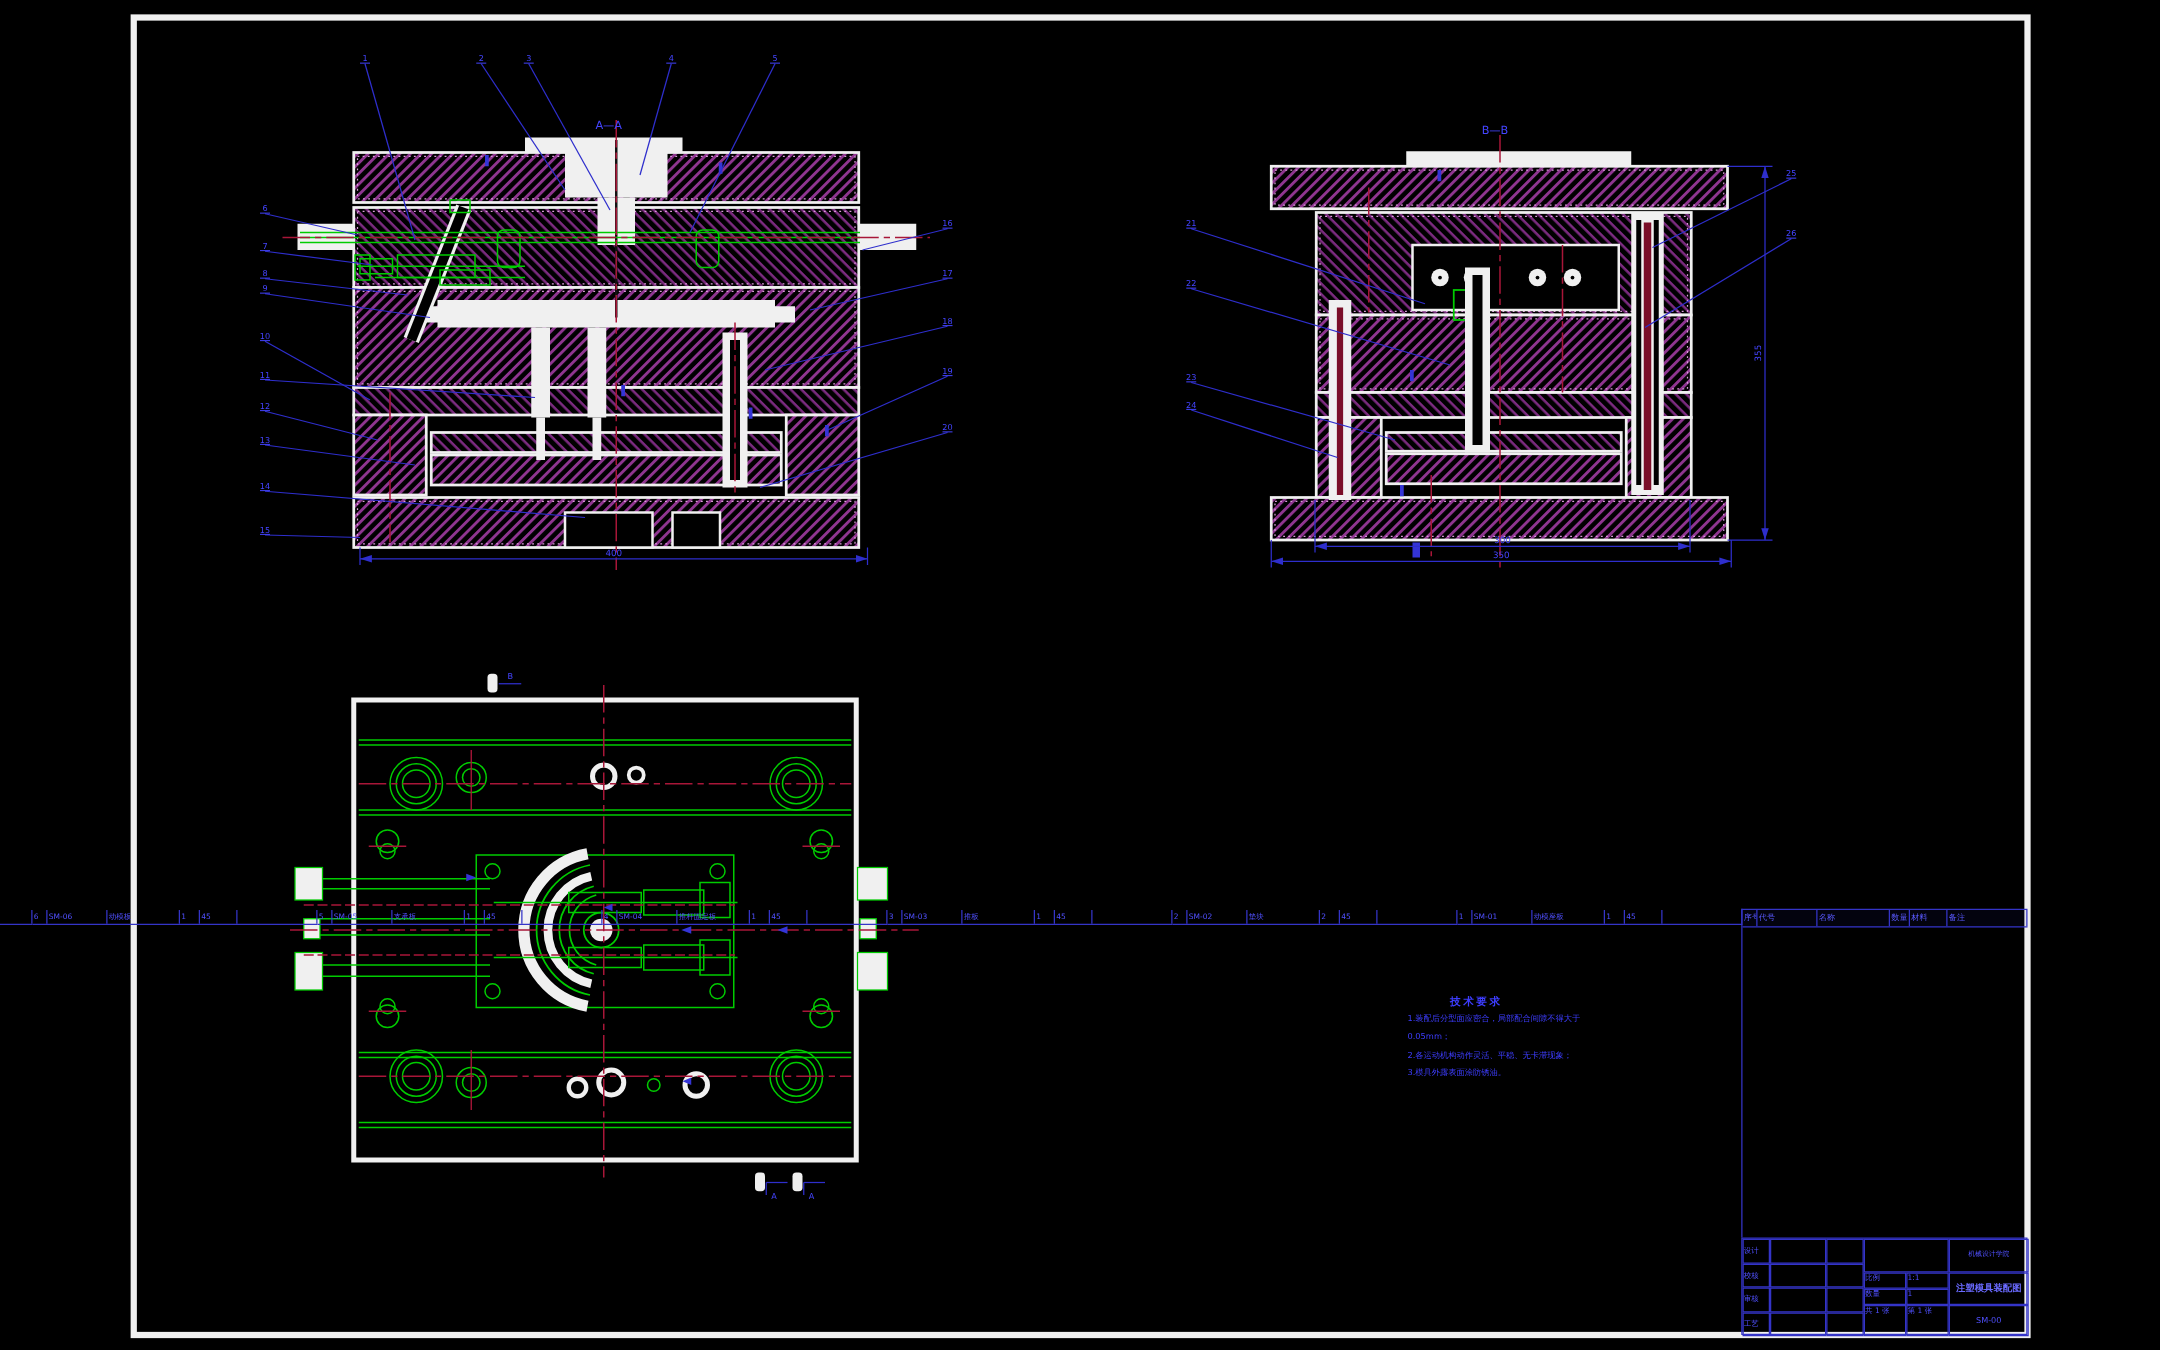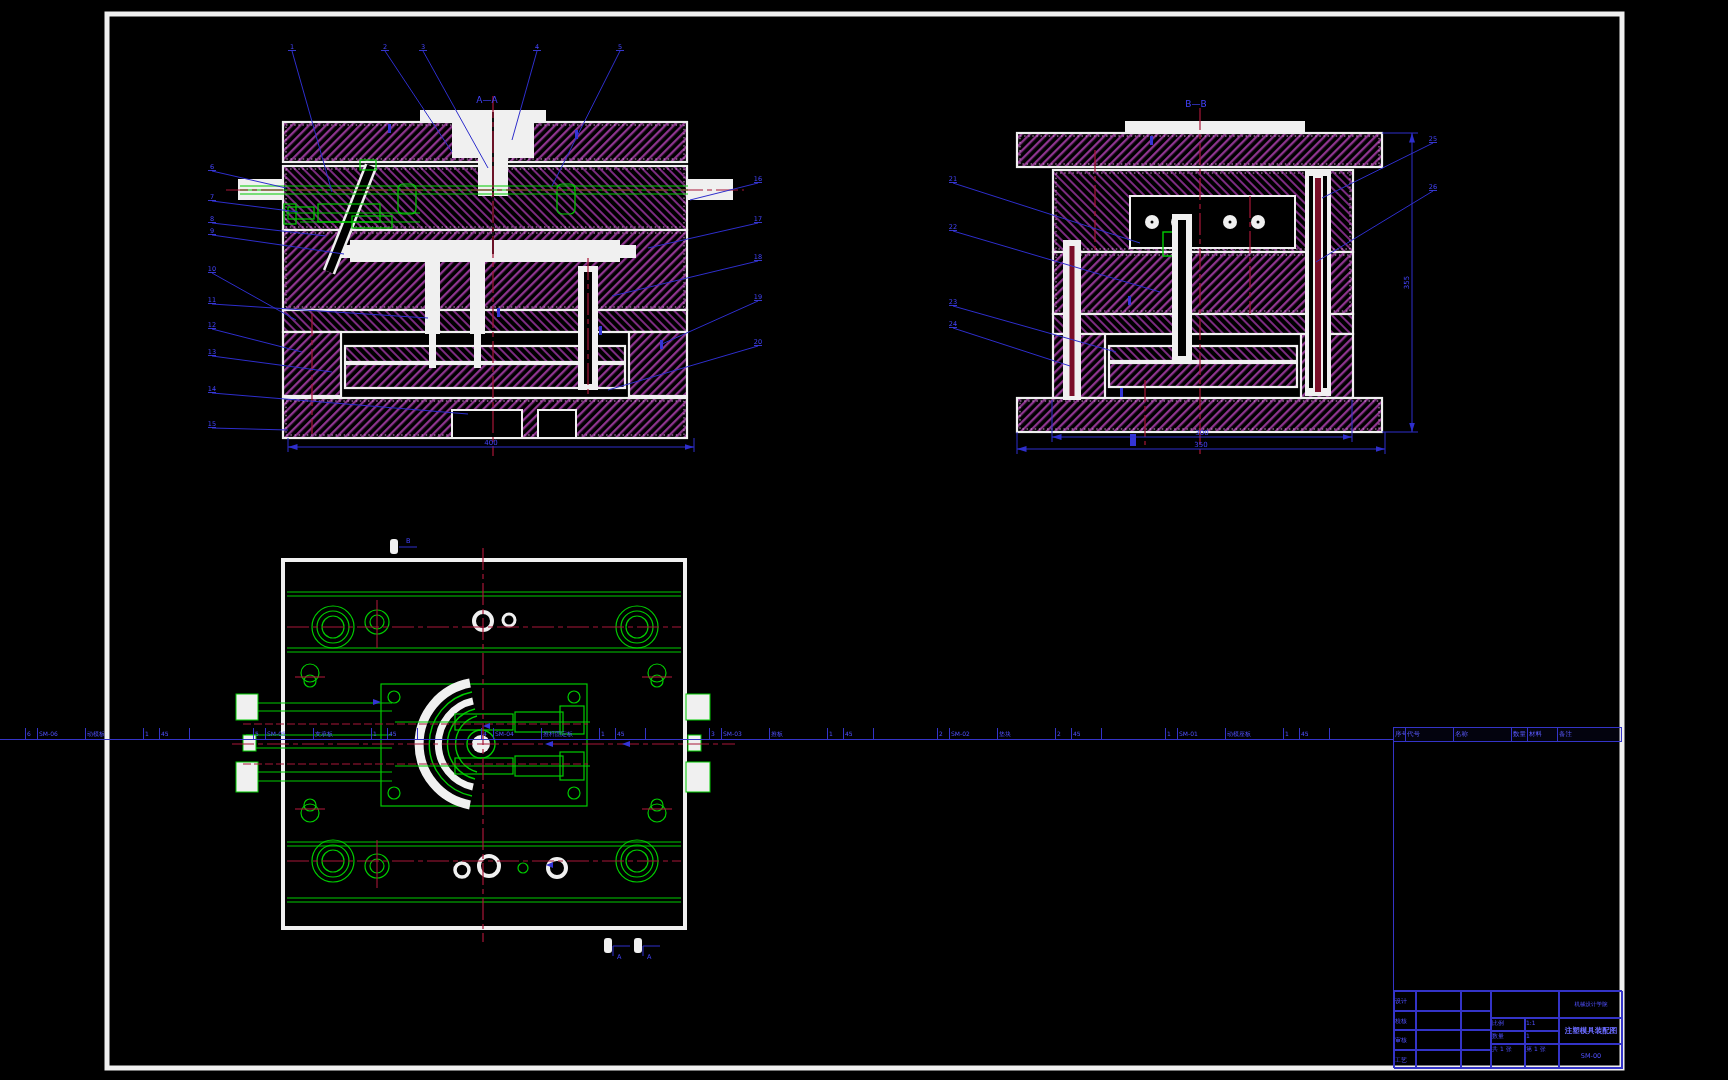--- a/index.html
+++ b/index.html
@@ -405,20 +405,29 @@
         <line x1="1052" y1="437" x2="1352" y2="437" stroke="#2e2ecc" stroke-width="1" marker-start="url(#da)" marker-end="url(#da)"></line>
         <text x="1202" y="434.5" font-size="7" fill="#4444ff" text-anchor="middle">300</text>
         <line x1="1017" y1="449" x2="1385" y2="449" stroke="#2e2ecc" stroke-width="1" marker-start="url(#da)" marker-end="url(#da)"></line>
         <text x="1201" y="446.5" font-size="7" fill="#4444ff" text-anchor="middle">350</text>
         <line x1="1412" y1="133" x2="1412" y2="432" stroke="#2e2ecc" stroke-width="1" marker-start="url(#da)" marker-end="url(#da)"></line>
         <text x="1409" y="282.5" font-size="7" fill="#4444ff" text-anchor="middle" transform="rotate(-90 1409 282.5)">355</text>
       </g>
 </svg>
 
 
+<div id="notes">
+  <div class="nt">技术要求</div>
+  <div id="notes-lines">
+        <div class="nl">1.装配后分型面应密合，局部配合间隙不得大于</div>
+        <div class="nl">0.05mm；</div>
+        <div class="nl">2.各运动机构动作灵活、平稳、无卡滞现象；</div>
+        <div class="nl">3.模具外露表面涂防锈油。</div>
+      </div>
+</div>
 
 
 <div id="bom">
       <div class="bom-row">
         <div class="bom-cell" style="width: 12px;">21</div>
         <div class="bom-cell" style="width: 48px;">SM-21</div>
         <div class="bom-cell" style="width: 58px;">限位钉</div>
         <div class="bom-cell" style="width: 16px;">4</div>
         <div class="bom-cell" style="width: 30px;">45</div>
         <div class="bom-cell" style="width: 64px;"></div>

